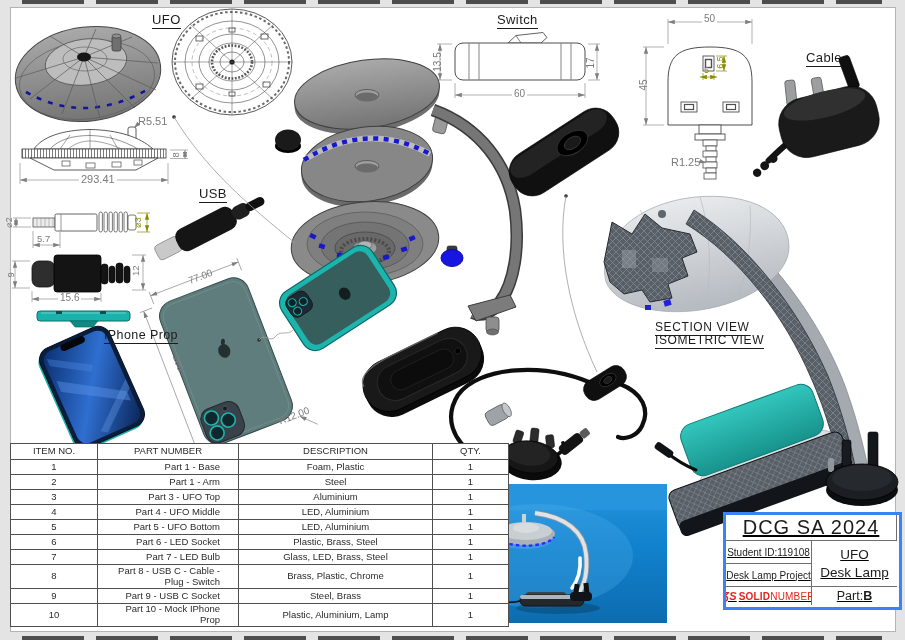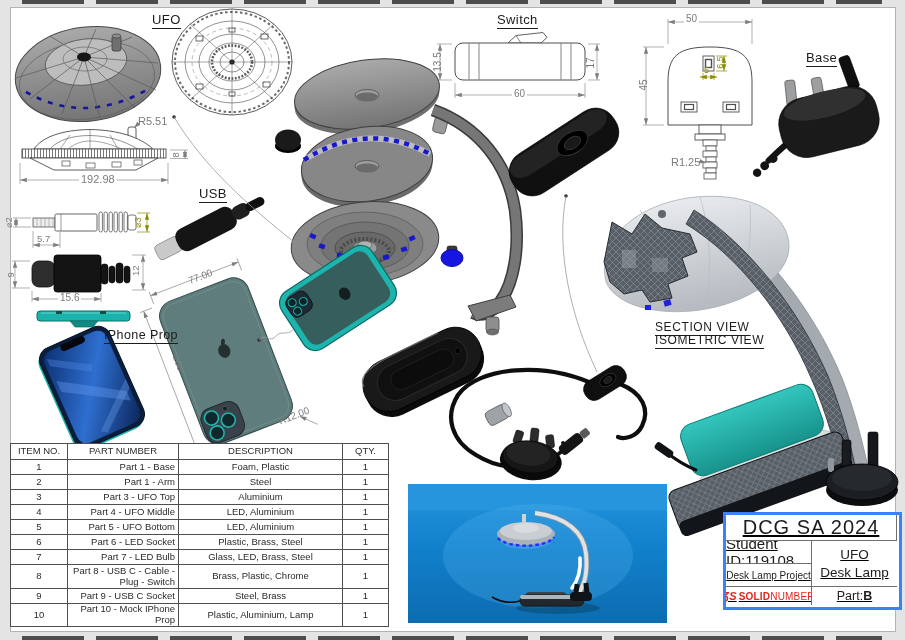--- a/index.html
+++ b/index.html
@@ -14,30 +14,30 @@
   .dim{position:absolute;color:#7b7b7b;font-size:9.5px;white-space:nowrap;line-height:1;}
   .dim.big{font-size:11px;}
   .wbg{background:#fff;padding:0 2px;}
   .olive{color:#8b8b00;}
   .r90{transform:rotate(-90deg);transform-origin:center center;}
   .rneg21{transform:rotate(-21deg);}
   .r69{transform:rotate(69deg);}
   
   #bom{position:absolute;left:10px;top:443px;border-collapse:collapse;background:#fff;}
   #bom th,#bom td{border:1px solid #4f4f4f;font-weight:normal;font-size:9.5px;color:#2a2a2a;
-    text-align:center;padding:0 3px;line-height:1.15;}
+    text-align:center;padding:0 18px;line-height:1.15;}
   #bom td.pn{text-align:right;}
   
   #tblock{position:absolute;left:723px;top:512px;width:173px;height:92px;background:#fff;
     border:3px solid #3b82f6;display:grid;grid-template-columns:86px 85px;grid-template-rows:26px 23px 23px 18px;text-decoration:underline;}
   #tblock div{border-right:1px solid #6f6f6f;border-bottom:1px solid #6f6f6f;display:flex;
     align-items:center;justify-content:center;color:#1c1c1c;overflow:hidden;}
   .tb-title{grid-column:1/3;font-size:20px;letter-spacing:1px;}
   .tb-product{grid-row:2/4;grid-column:2;flex-direction:column;font-size:13.5px;line-height:1.3;border-right:none!important;}
-  .tb-student{font-size:15px;}
+  .tb-student{font-size:10px;}
   .tb-project{font-size:10px;}
   .tb-logo{grid-row:4;border-bottom:none!important;}
   .tb-part{grid-row:4;grid-column:2;font-size:12.5px;border-right:none!important;border-bottom:none!important;}
   .brand{color:#e0271e;font-size:10px;letter-spacing:.2px;white-space:nowrap;}
   .brand .mark{font-style:italic;font-weight:800;font-size:11px;margin-right:2px;}
   .brand .b1{font-weight:700;}
   .brand .b2{font-weight:400;}
   #render{position:absolute;left:408px;top:484px;width:259px;height:139px;
     background:linear-gradient(180deg,#2d9ce2 0%,#1b8bd6 22%,#1181cd 45%,#0d6cb0 100%);}
 </style>
@@ -458,33 +458,33 @@
     <rect x="112" y="111" width="64" height="4" rx="2" fill="#aeb6bd"></rect>
     <rect x="166" y="100" width="5" height="11" fill="#0d1013" transform="rotate(8 168 105)"></rect>
     <rect x="176" y="99" width="5" height="12" fill="#0d1013" transform="rotate(-6 178 105)"></rect>
     <rect x="162" y="108" width="22" height="9" rx="4" fill="#101418"></rect>
     <path d="M112,117 C100,120 92,118 84,113" fill="none" stroke="#0b0d0f" stroke-width="1.5"></path>
   </svg>
 </div>
 
 <span class="lab" style="left:152px;top:12px">UFO</span>
 <span class="lab" style="left:497px;top:12px">Switch</span>
-<span class="lab" style="left:806px;top:50px">Base</span>
+<span class="lab" style="left:806px;top:50px">Cable</span>
 <span class="lab" style="left:199px;top:186px">USB</span>
 <span class="lab" style="left:104px;top:328px;font-size:12.5px">IPhone Prop</span>
 <span class="lab small" style="left:655px;top:320px">SECTION VIEW</span>
 <span class="lab small" style="left:655px;top:333px">ISOMETRIC VIEW</span>
 
 <span class="dim big" style="left:138px;top:116px">R5.51</span>
-<span class="dim big wbg" style="left:79px;top:174px">192.98</span>
+<span class="dim big wbg" style="left:79px;top:174px">293.41</span>
 <span class="dim r90" style="left:173px;top:150px">8</span>
 <span class="dim r90" style="left:428px;top:57px;font-size:10px">13.5</span>
 <span class="dim r90" style="left:585px;top:58px;font-size:10px">17</span>
 <span class="dim wbg" style="left:512px;top:89px;font-size:10px">60</span>
-<span class="dim wbg" style="left:684px;top:14px;font-size:10px">50</span>
+<span class="dim wbg" style="left:702px;top:14px;font-size:10px">50</span>
 <span class="dim r90" style="left:638px;top:80px;font-size:10px">45</span>
 <span class="dim olive" style="left:704px;top:66px;font-size:9px">5</span>
 <span class="dim olive r90" style="left:714px;top:58px;font-size:9px">6.5</span>
 <span class="dim big" style="left:671px;top:157px">R1.25</span>
 <span class="dim r90" style="left:4px;top:218px;font-size:9px">⌀2</span>
 <span class="dim" style="left:37px;top:234px">5.7</span>
 <span class="dim olive r90" style="left:133px;top:218px;font-size:9px">⌀3</span>
 <span class="dim r90" style="left:8px;top:270px">9</span>
 <span class="dim wbg" style="left:58px;top:293px;font-size:10px">15.6</span>
 <span class="dim r90" style="left:130px;top:266px">12</span>

